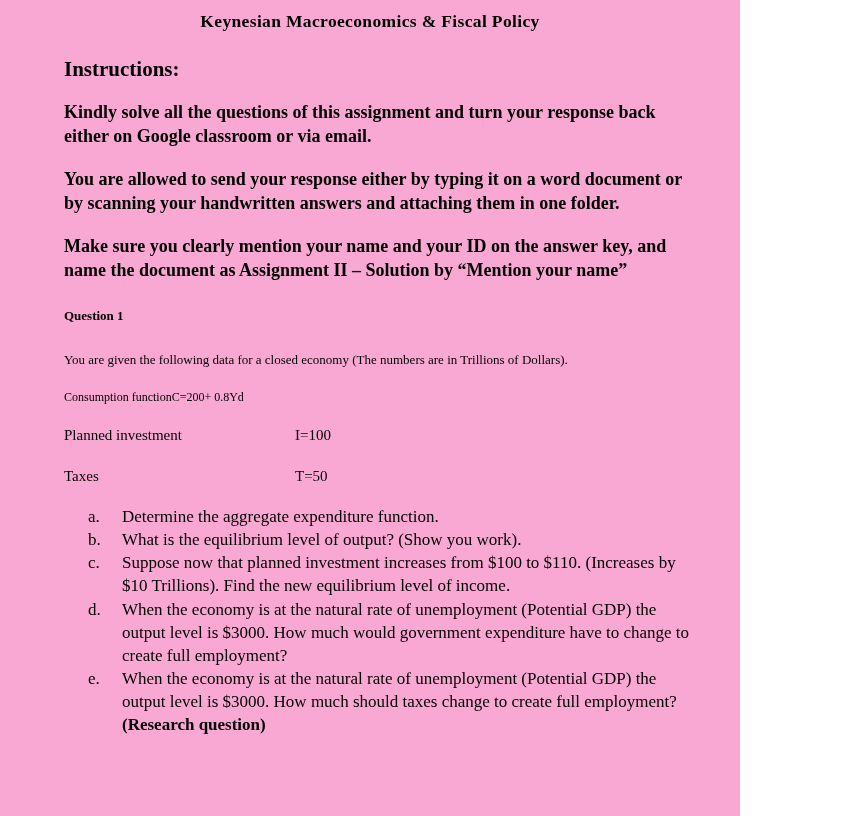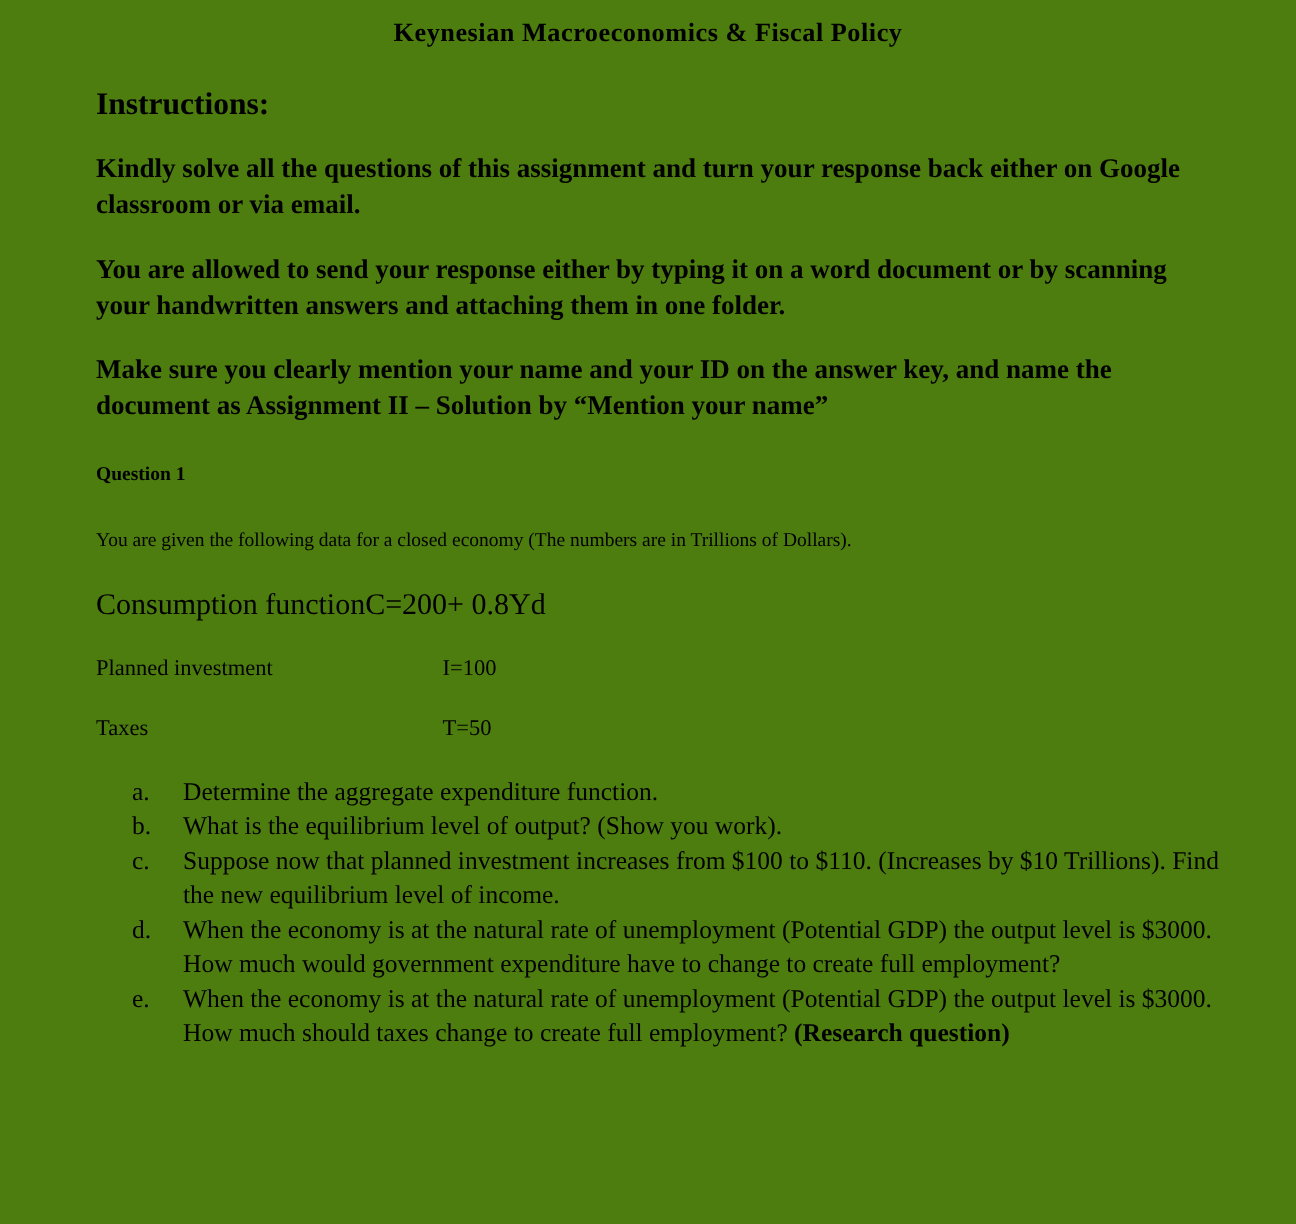--- a/index.html
+++ b/index.html
@@ -9,24 +9,24 @@
   }
   body {
     width: 864px;
     height: 816px;
     font-family: "Liberation Serif", "DejaVu Serif", serif;
     color: #000000;
     -webkit-font-smoothing: antialiased;
   }
   .page {
     position: relative;
-    width: 864px;
+    width: 740px;
     height: 816px;
     overflow: hidden;
-    background: #4d7c0f;
+    background: #f9a8d4;
   }
   .doc-title {
     text-align: center;
     font-size: 17.5px;
     font-weight: bold;
     margin: 0;
     padding-top: 11px;
     letter-spacing: 0.02em;
   }
   .content {
@@ -56,21 +56,21 @@
     margin-bottom: 0;
   }
   .q-intro {
     font-size: 13px;
     font-weight: normal;
     margin-top: 28px;
     margin-bottom: 0;
     line-height: 1.3;
   }
   .given-line {
-    font-size: 20px;
+    font-size: 12px;
     font-weight: normal;
     margin-top: 21px;
     margin-bottom: 0;
     line-height: 1.3;
   }
   .given-row {
     display: block;
     font-size: 15px;
     margin-top: 21px;
     line-height: 1.3;

